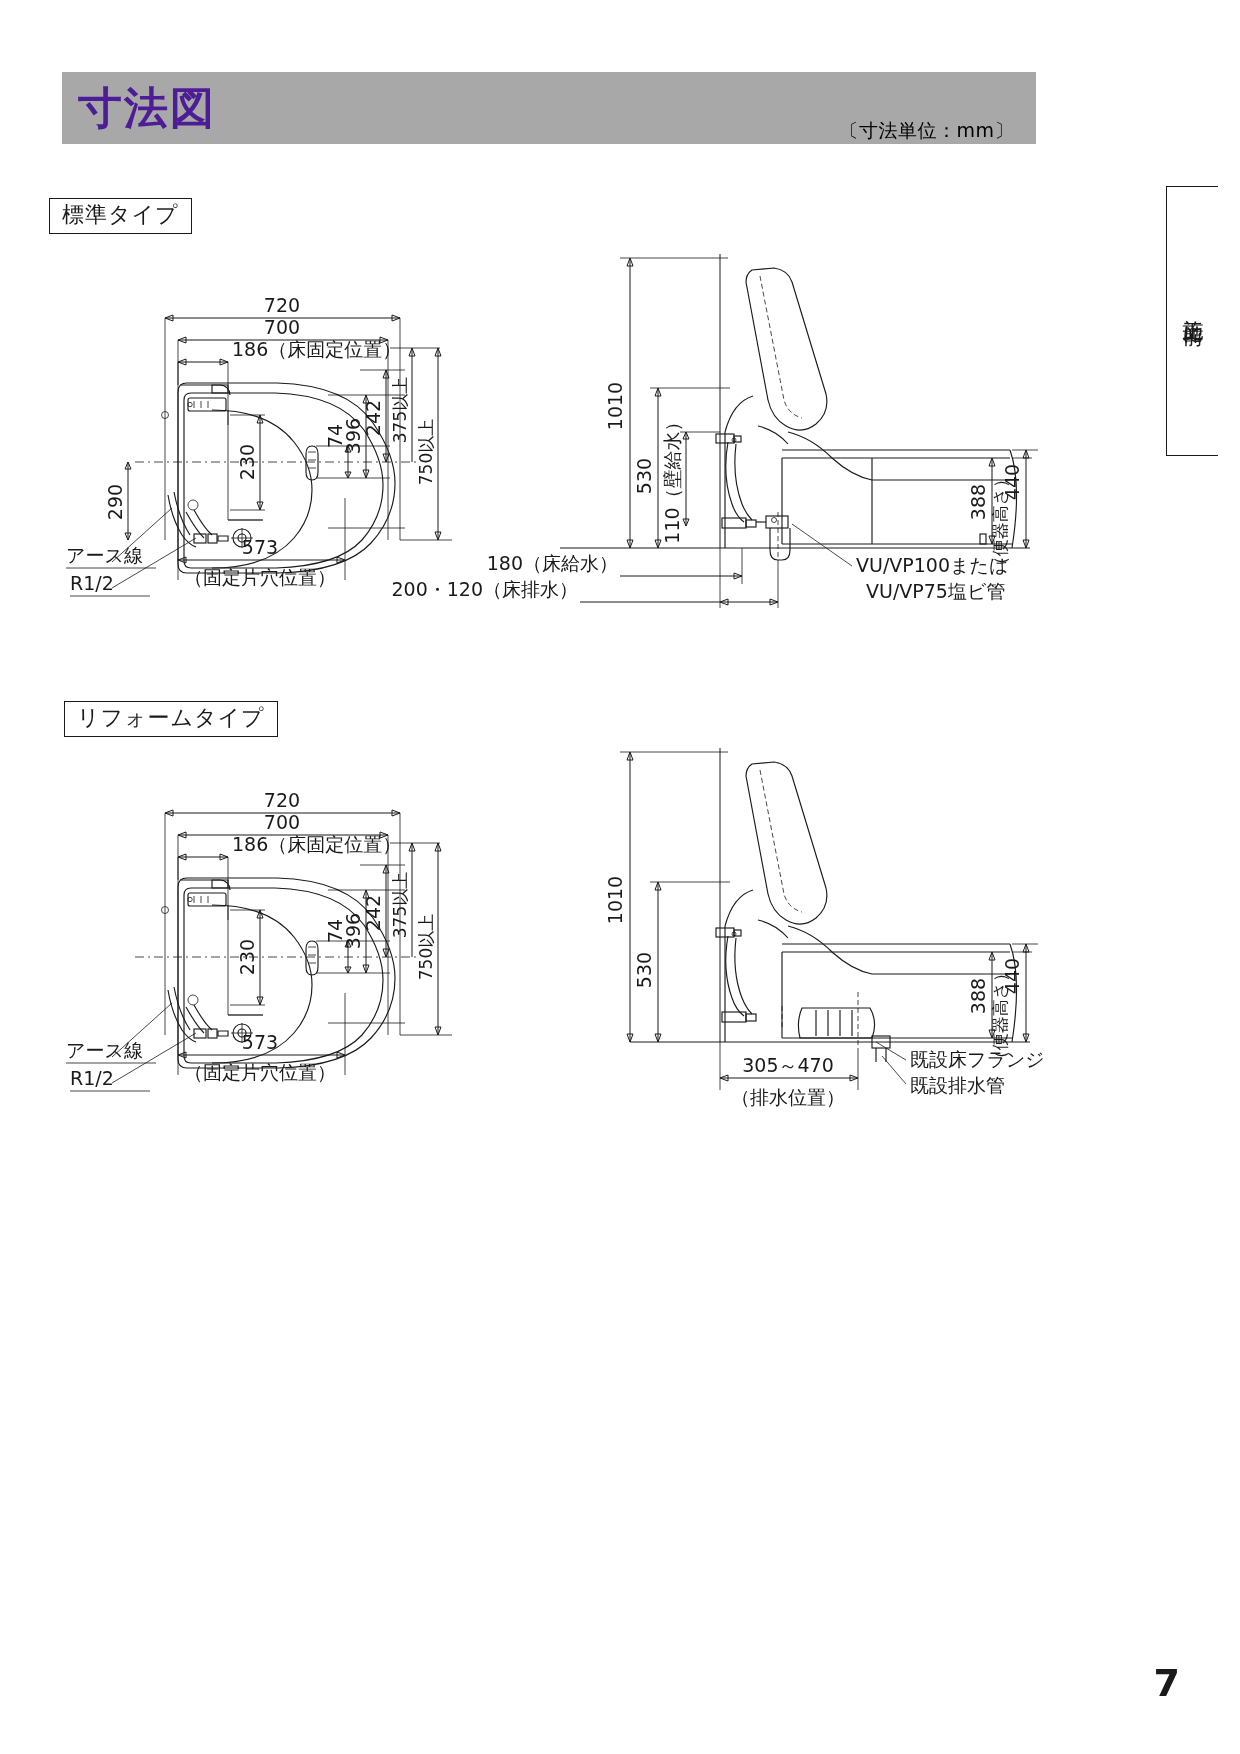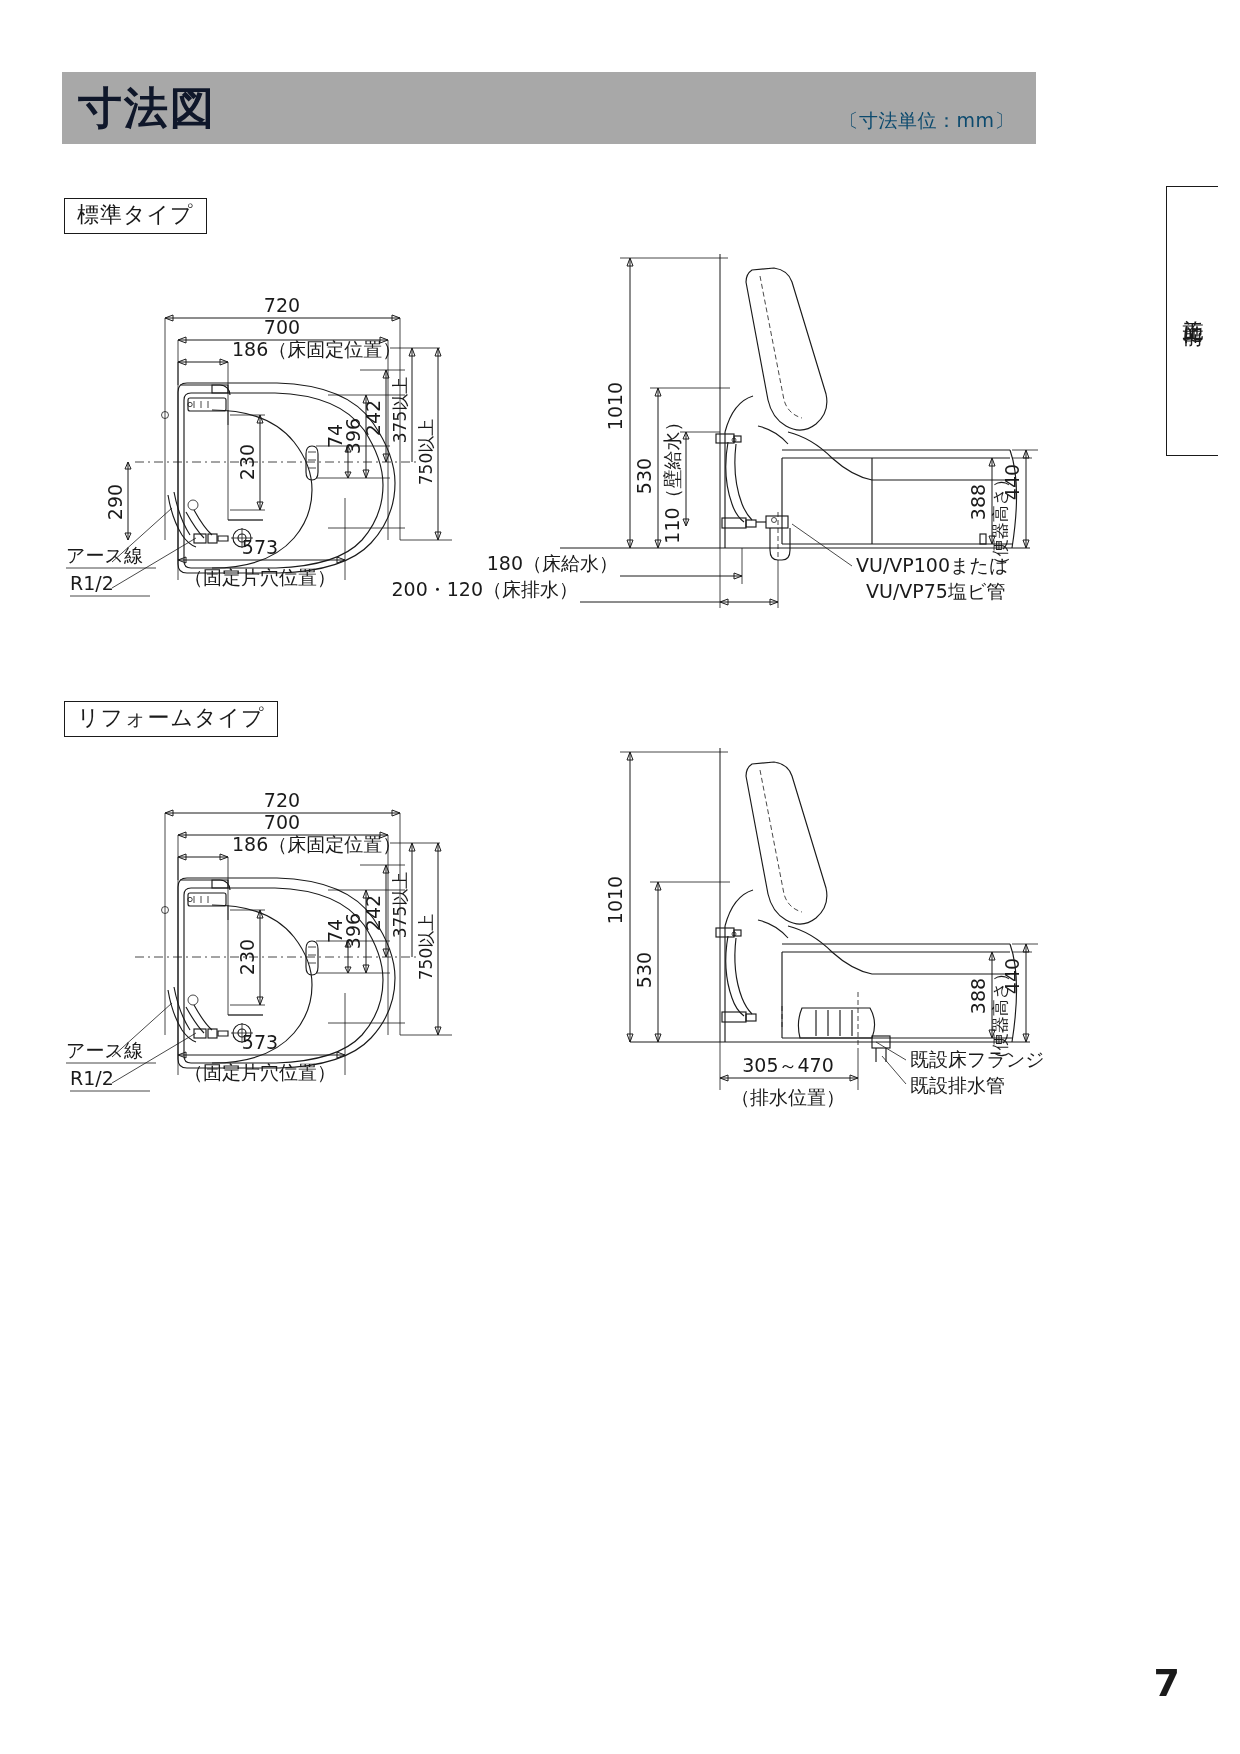--- a/index.html
+++ b/index.html
@@ -15,26 +15,26 @@
   .page { position:absolute; inset:0; }
 
   
   .header-bar{
     position:absolute; left:62px; top:72px; width:974px; height:72px;
     background:#a8a8a8;
     display:flex; align-items:center; justify-content:space-between;
     padding:0 22px 0 16px;
   }
   .header-title{
-    color:#0f172a; font-size:44px; font-weight:700; letter-spacing:2px;
+    color:#4c1d95; font-size:44px; font-weight:700; letter-spacing:2px;
     line-height:1; white-space:nowrap;
   }
   .header-unit{
-    color:#0c4a6e; font-size:19px; font-weight:400; letter-spacing:.5px;
-    white-space:nowrap; align-self:flex-end; margin-bottom:10px;
+    color:#000000; font-size:19px; font-weight:400; letter-spacing:.5px;
+    white-space:nowrap; align-self:flex-end; 
   }
 
   
   .side-tab{
     position:absolute; right:22px; top:186px; width:52px; height:270px;
     border:1.6px solid #1a1a1a; border-right:none;
     background:#fff;
     display:flex; align-items:center; justify-content:center;
   }
   .side-tab span{
@@ -43,21 +43,21 @@
   }
 
   
   .type-label{
     position:absolute;
     border:1.6px solid #1a1a1a; background:#fff;
     padding:5px 12px 7px 12px;
     font-size:22px; letter-spacing:1px; line-height:1;
     white-space:nowrap;
   }
-  #type-label-1{ left:64px; top:198px; }
+  #type-label-1{ left:49px; top:198px; }
   #type-label-2{ left:64px; top:694px;margin-top:7px; }
 
   
   .dwg{ position:absolute; }
   #dwg-std-plan{ left:60px;  top:240px; width:470px; height:390px; }
   #dwg-std-elev{ left:520px; top:236px; width:520px; height:400px; }
   #dwg-rfm-plan{ left:60px;  top:735px; width:470px; height:390px; }
   #dwg-rfm-elev{ left:520px; top:730px; width:520px; height:400px; }
   .dwg svg{ display:block; width:100%; height:100%; overflow:visible; }
 

